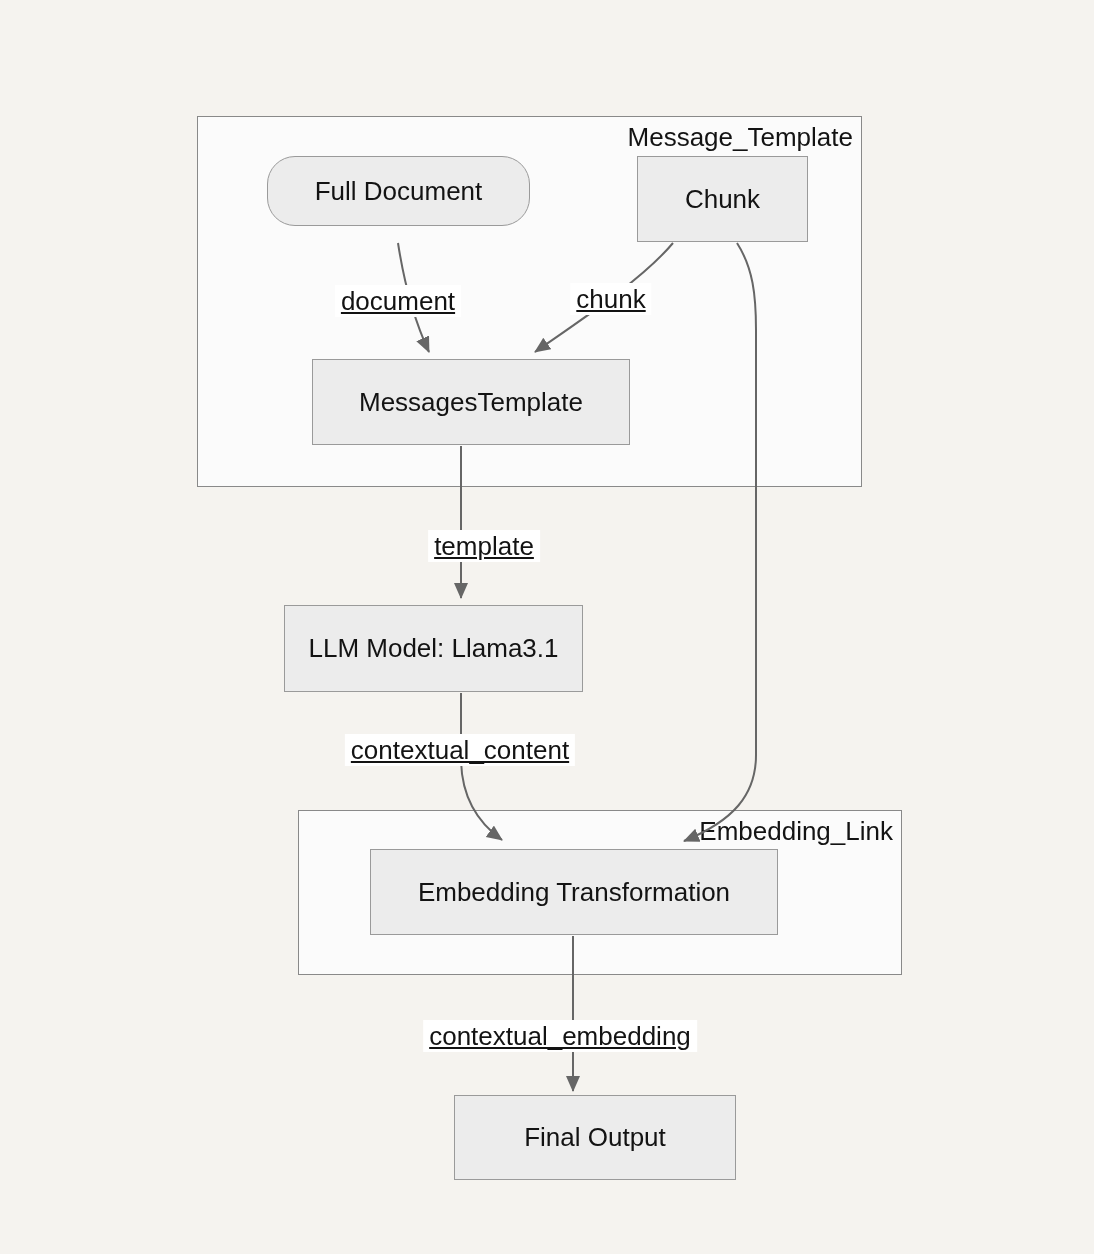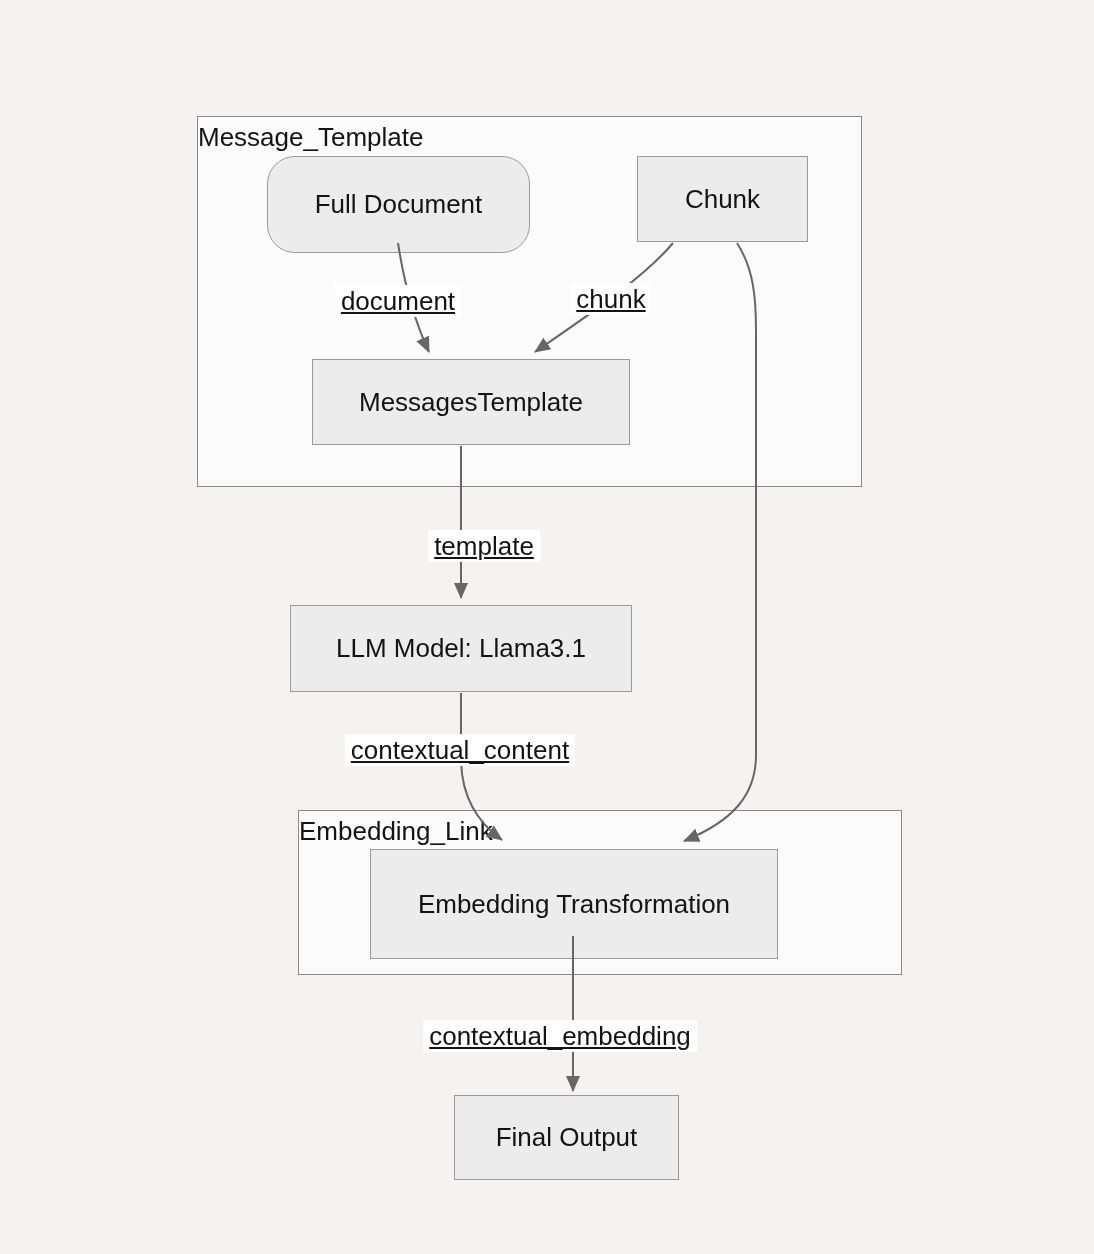--- a/index.html
+++ b/index.html
@@ -16,44 +16,44 @@
   .cluster {
     position: absolute;
     background: #fbfbfb;
     border: 1px solid #898989;
     box-sizing: border-box;
   }
   #c-message   { left: 197px; top: 116px; width: 665px; height: 371px; }
   #c-embedding { left: 298px; top: 810px; width: 604px; height: 165px; }
   .cluster-title {
     position: absolute;
-    left: 0; right: 0; top: 5px;
-    text-align: left;
+    left: 0; right: 8px; top: 5px;
+    text-align: right;
     font-size: 26px;
     line-height: 30px;
     color: #131313;
   }
   .node {
     position: absolute;
     background: #ececec;
     border: 1.4px solid #9a9a9a;
     box-sizing: border-box;
     display: flex;
     align-items: center;
     justify-content: center;
     font-size: 26px;
     color: #131313;
     white-space: nowrap;
   }
-  #n-full-document   { left: 267px; top: 156px;  width: 263px; height: 97px; border-radius: 28px; }
+  #n-full-document   { left: 267px; top: 156px;  width: 263px; height: 70px; border-radius: 28px; }
   #n-chunk           { left: 637px; top: 156px;  width: 171px; height: 86px; }
   #n-messages-templ  { left: 312px; top: 359px;  width: 318px; height: 86px; }
-  #n-llm             { left: 290px; top: 605px;  width: 342px; height: 87px; }
-  #n-embedding-trans { left: 370px; top: 849px;  width: 408px; height: 110px; }
-  #n-final-output    { left: 454px; top: 1095px; width: 225px; height: 85px; }
+  #n-llm             { left: 284px; top: 605px;  width: 299px; height: 87px; }
+  #n-embedding-trans { left: 370px; top: 849px;  width: 408px; height: 86px; }
+  #n-final-output    { left: 454px; top: 1095px; width: 282px; height: 85px; }
   #edge-layer {
     position: absolute;
     left: 0; top: 0;
     width: 1094px; height: 1254px;
     pointer-events: none;
   }
   .edge-label {
     position: absolute;
     transform: translate(-50%, -50%);
     background: #ffffff;

